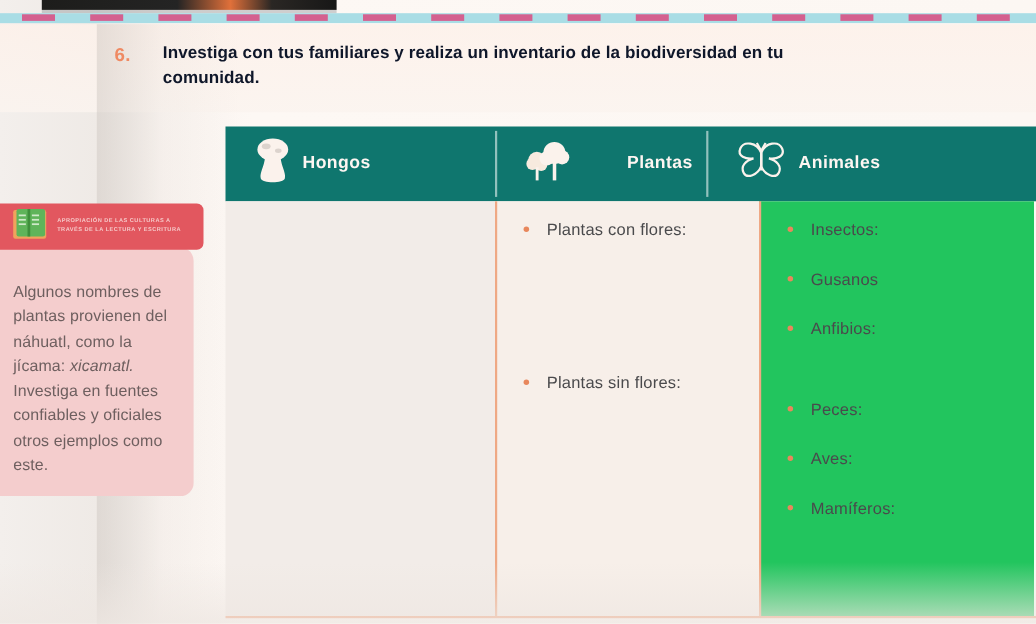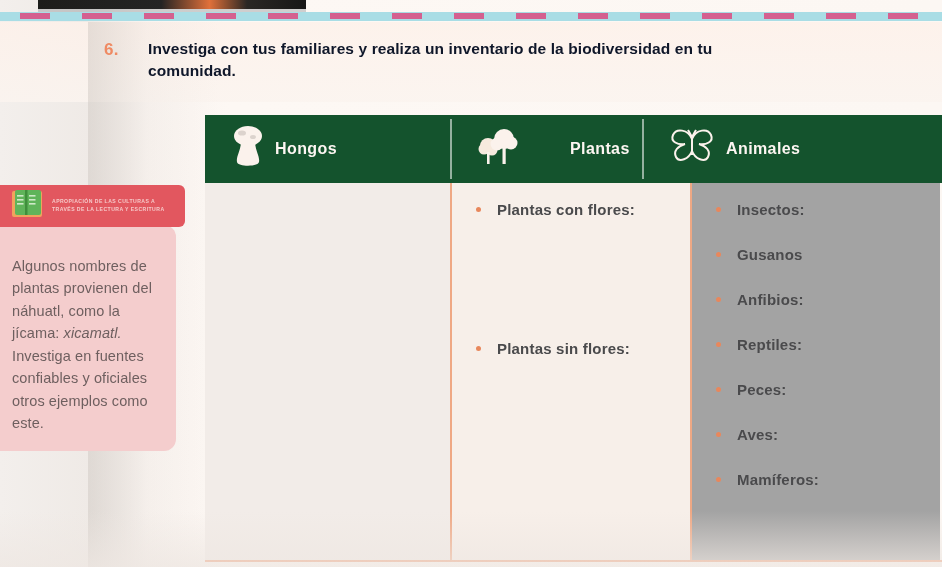--- a/index.html
+++ b/index.html
@@ -85,47 +85,46 @@
   #note-tag-label{
     font-size:5.1px;font-weight:bold;color:#f6c9c9;line-height:1.5;
     letter-spacing:.45px;text-transform:uppercase;
   }
 
   
   #table{
     position:absolute;left:205px;top:115px;width:737px;height:445px;
   }
   #thead{
-    display:flex;height:68px;background:#14532d;
+    display:flex;height:68px;background:#0f766e;
   }
   #thead .th{
     display:flex;align-items:center;gap:10px;
     padding-left:26px;box-sizing:border-box;
     position:relative;
   }
   #thead .th + .th::before{
     content:"";position:absolute;left:0;top:4px;bottom:4px;width:2px;
     background:rgba(255,255,255,.55);
   }
   .th-label{
     font-size:16px;font-weight:bold;color:#fdf6f2;letter-spacing:.4px;
   }
   #tbody{
     display:flex;height:377px;
     border-bottom:2px solid #ef9b74;
   }
   #tbody .td{
     box-sizing:border-box;position:relative;
     padding:18px 4px 0 0;
-    font-weight:bold;
   }
   #tbody .td + .td{border-left:2px solid #efa884;}
   .col-hongos{background:#f2ece8;}
   .col-plantas{background:#f7efe9;}
-  .col-animales{background:#a3a3a3;}
+  .col-animales{background:#22c55e;}
 
   .bullet-row{
     display:flex;align-items:baseline;gap:16px;
     padding-left:24px;
   }
   .bullet-dot{
     flex:0 0 auto;width:5px;height:5px;border-radius:50%;
     background:#e8875c;transform:translateY(-3px);
   }
   .bullet-label{
@@ -250,24 +249,20 @@
       <div class="bullet-row">
         <span class="bullet-dot"></span>
         <span class="bullet-label">Gusanos</span>
       </div>
       <div class="sp-animales"></div>
       <div class="bullet-row">
         <span class="bullet-dot"></span>
         <span class="bullet-label">Anfibios:</span>
       </div>
       <div class="sp-animales"></div>
-      <div class="bullet-row">
-        <span class="bullet-dot"></span>
-        <span class="bullet-label">Reptiles:</span>
-      </div>
       <div class="sp-animales"></div>
       <div class="bullet-row">
         <span class="bullet-dot"></span>
         <span class="bullet-label">Peces:</span>
       </div>
       <div class="sp-animales"></div>
       <div class="bullet-row">
         <span class="bullet-dot"></span>
         <span class="bullet-label">Aves:</span>
       </div>

